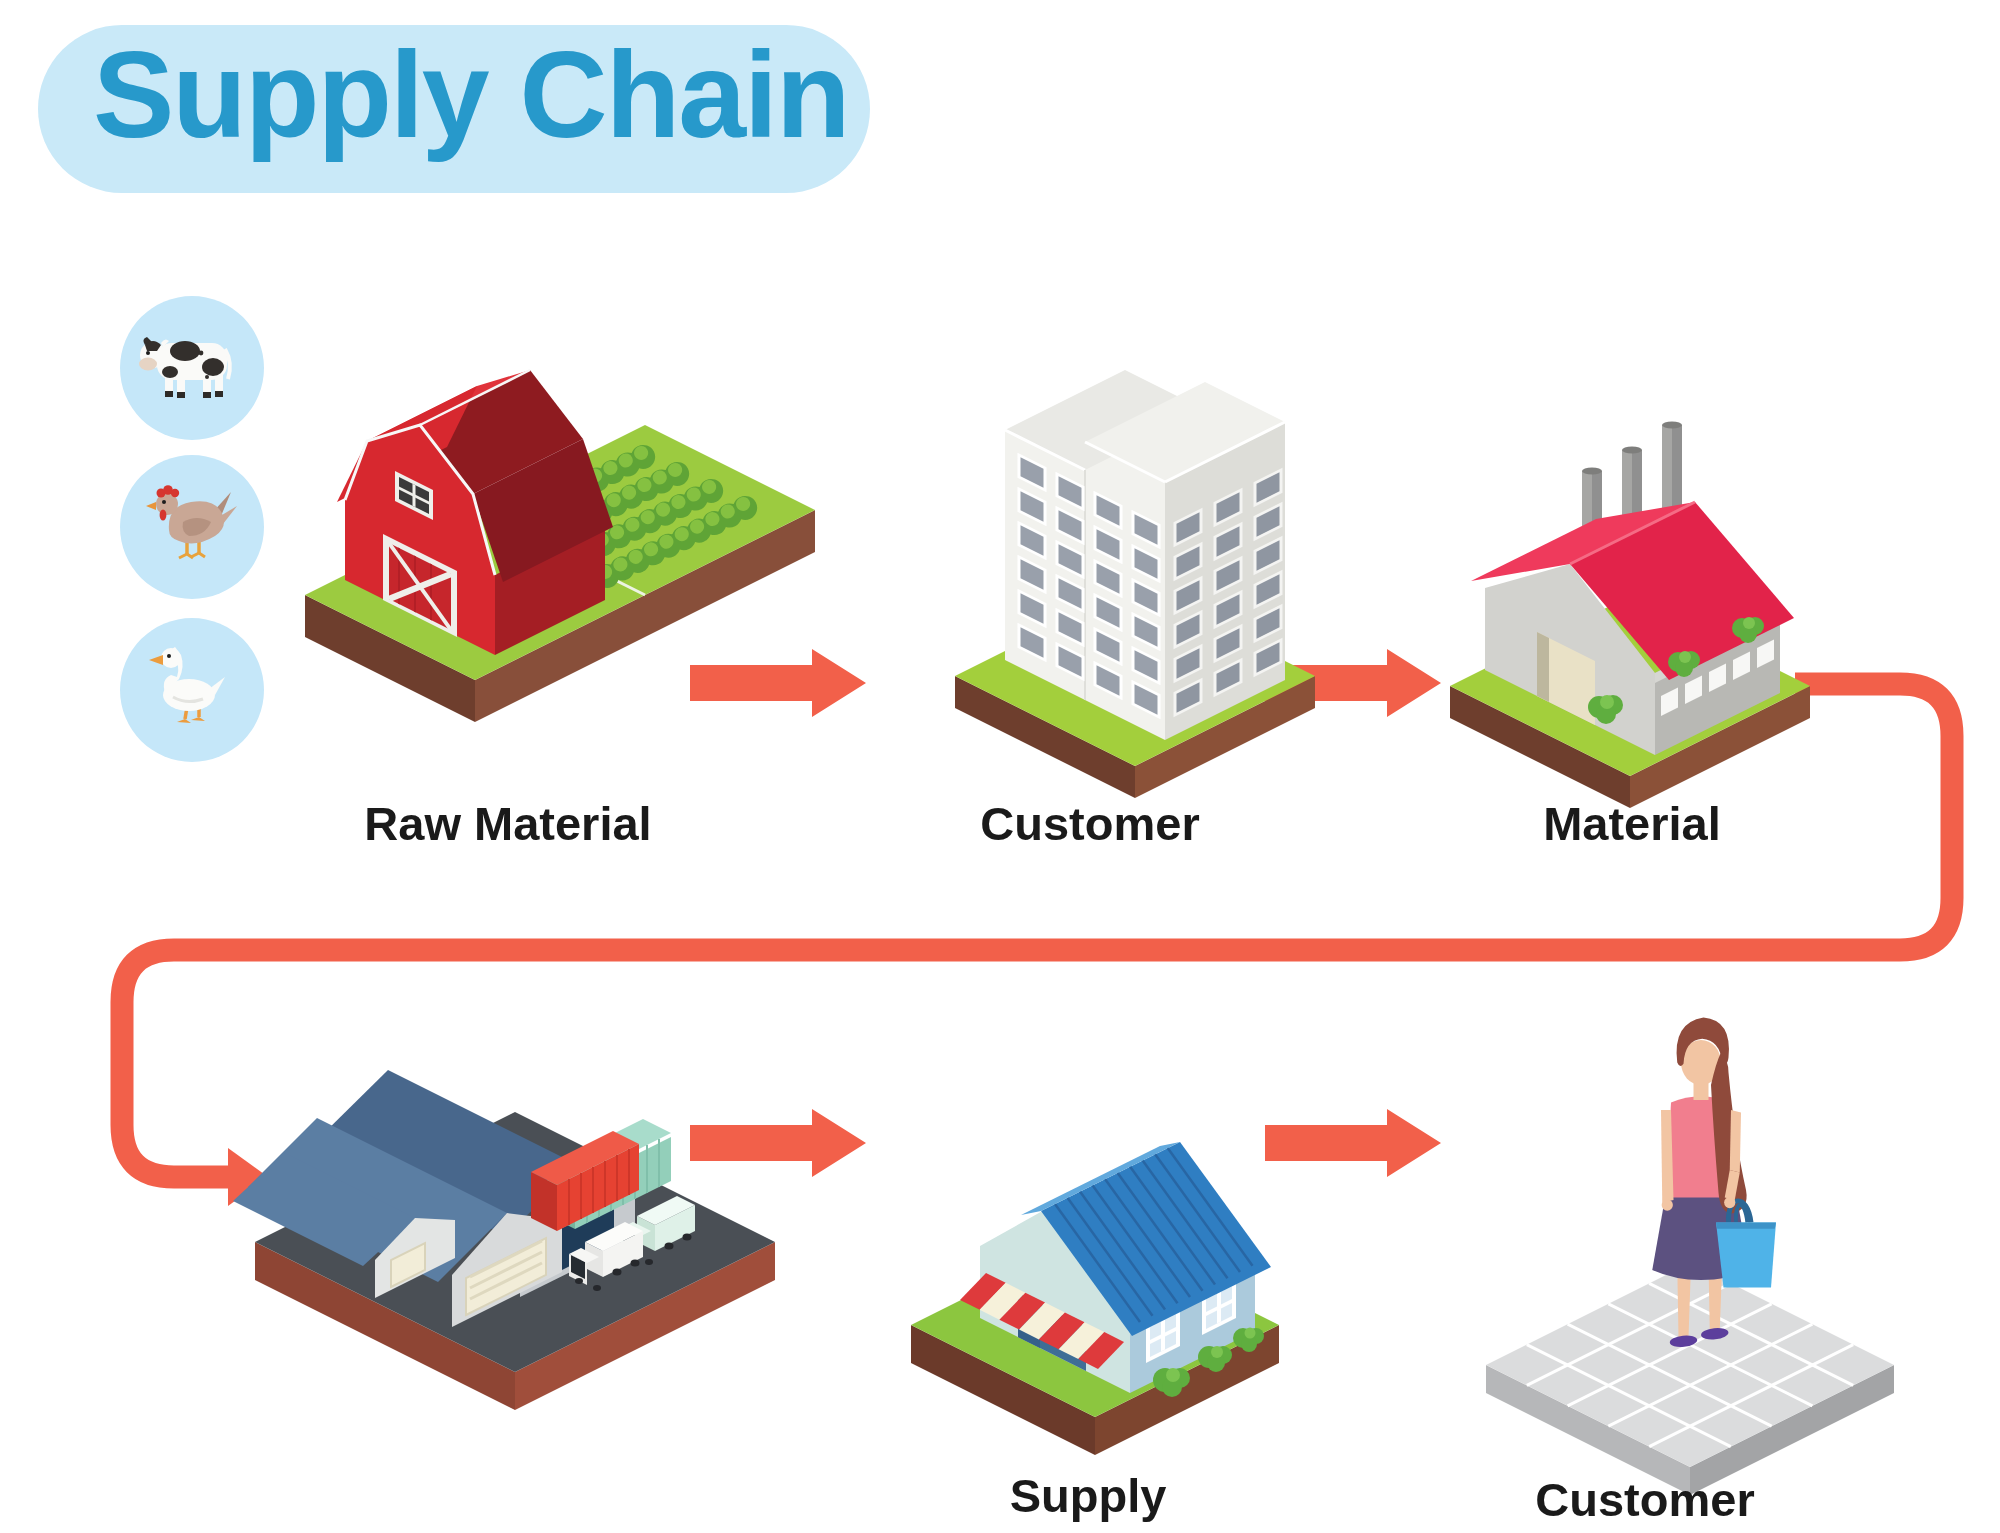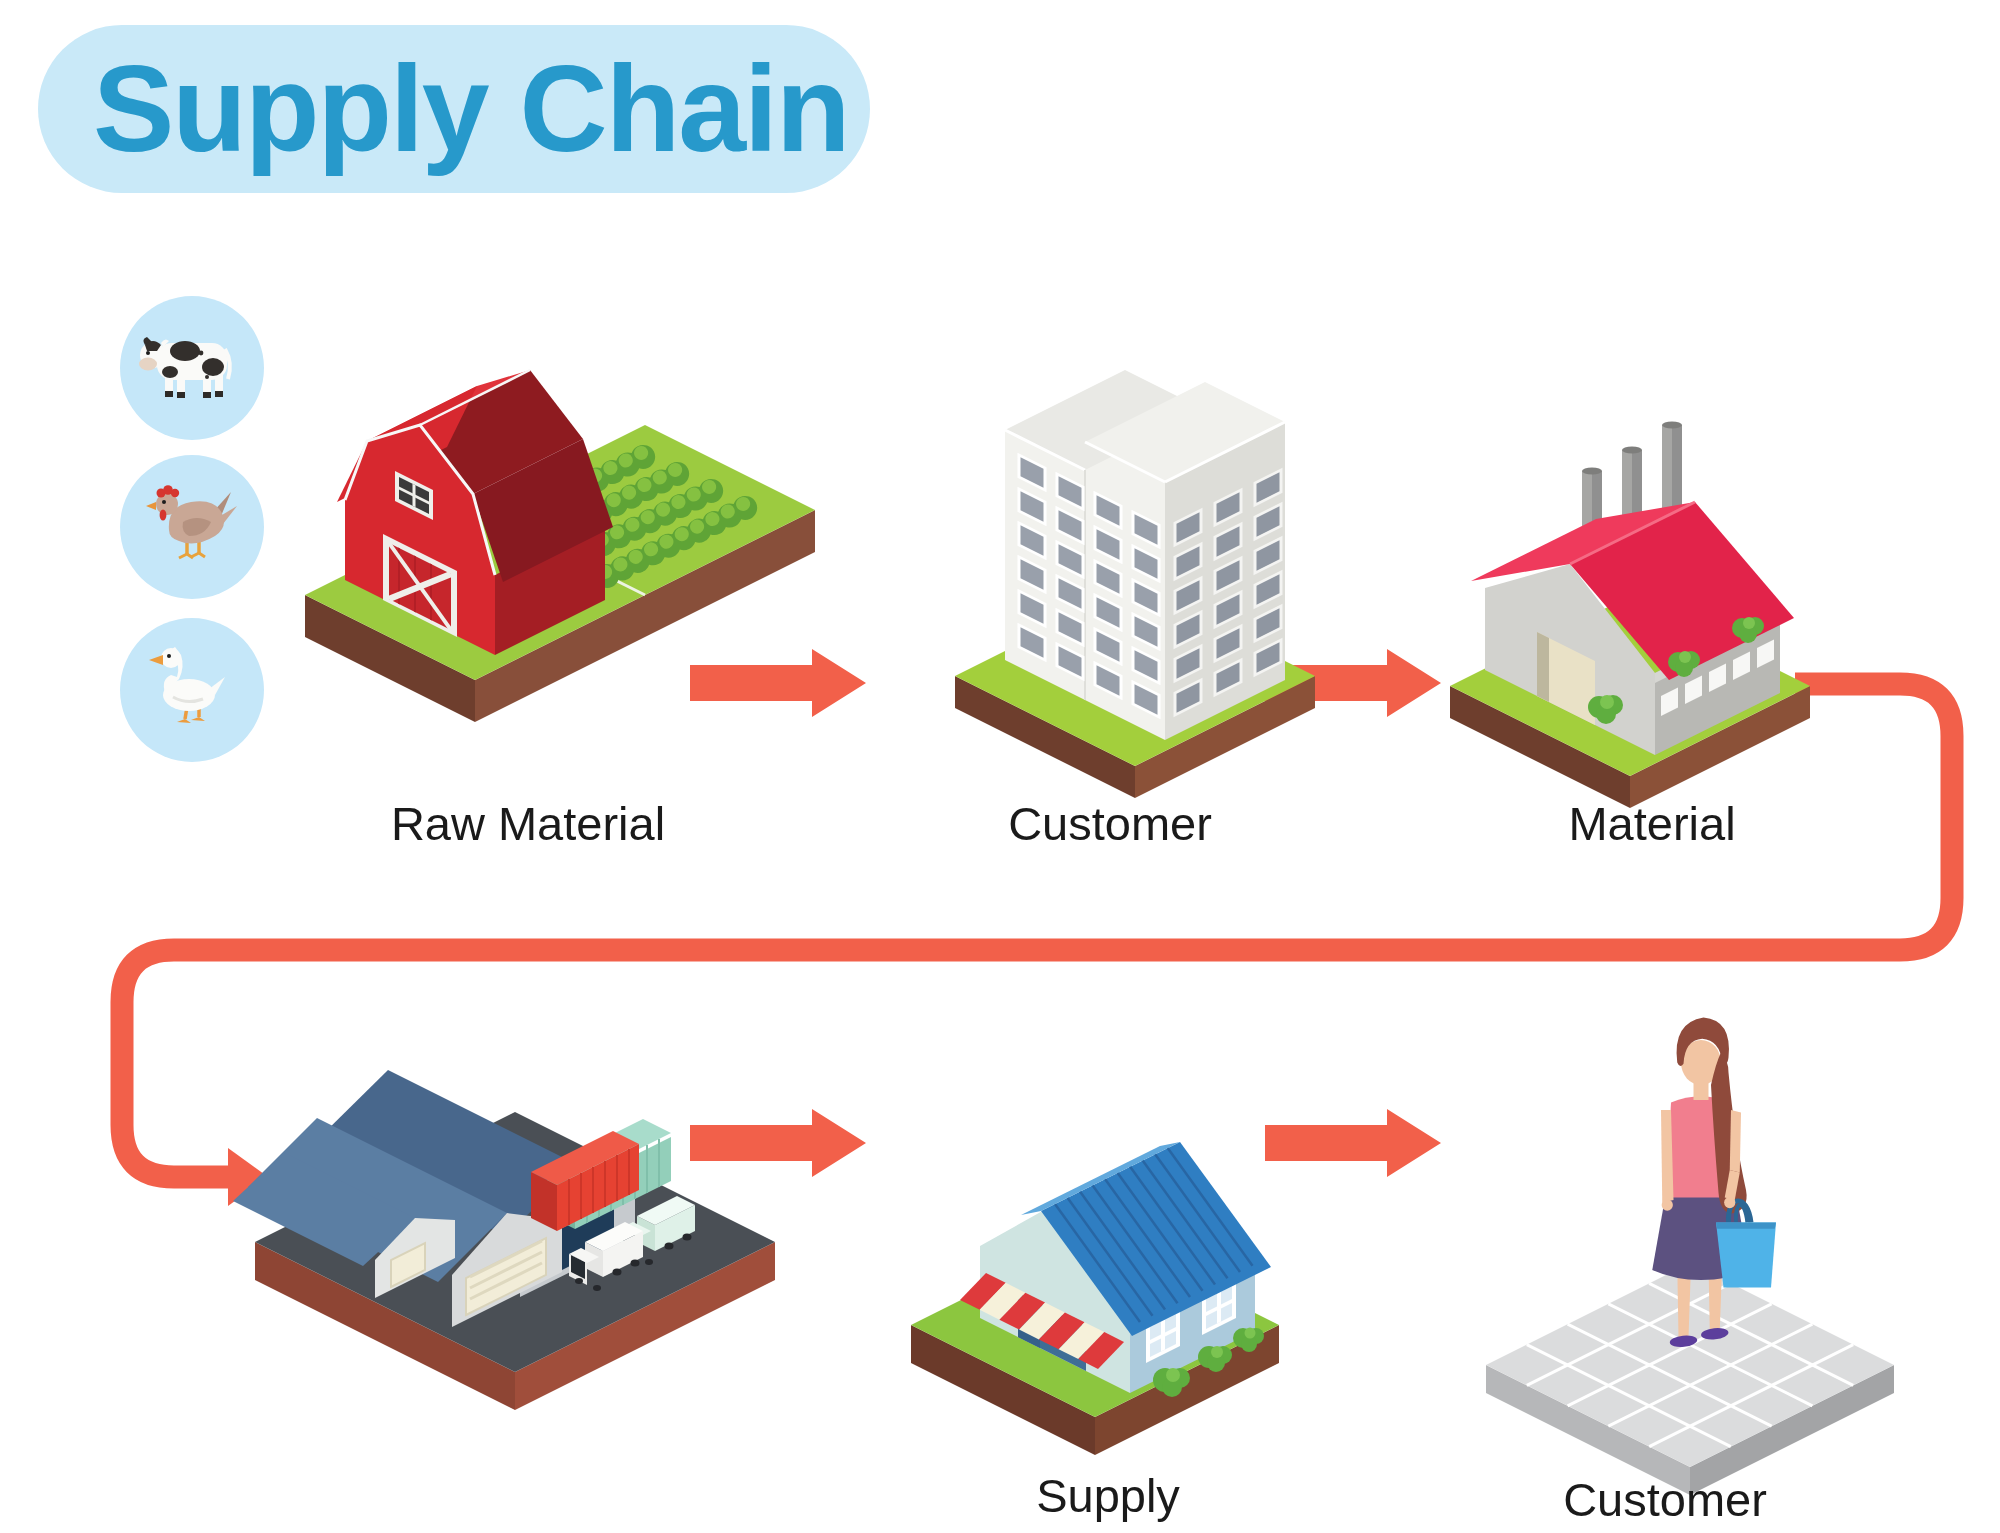--- a/index.html
+++ b/index.html
@@ -1,24 +1,24 @@
 <!DOCTYPE html>
 <html style="--accent: #F2604A; --title-text: #2799CB; --title-bubble: #C9E9F8; --icon-circle: #C5E7F9; --label-text: #1A1A1A; --background: #FFFFFF;"><head>
 <meta charset="utf-8">
 <style>
   html,body{margin:0;padding:0;background:#fff;}
   #canvas{position:relative;width:2000px;height:1533px;background:var(--background,#fff);
           overflow:hidden;font-family:"Liberation Sans",sans-serif;}
   .abs{position:absolute;}
   .title-bubble{left:38px;top:25px;width:832px;height:168px;border-radius:84px;
-                background:var(--title-bubble,#C9E9F8);display:flex;align-items:center;
+                background:var(--title-bubble,#C9E9F8);display:flex;align-items:flex-start;
                 padding-left:55px;box-sizing:border-box;}
   .title-text{font-size:122px;font-weight:700;letter-spacing:-2px;color:var(--title-text,#2799CB);}
-  .stage-label{font-size:47px;font-weight:400;color:var(--label-text,#1a1a1a);
-               transform:translateX(-50%);white-space:nowrap;margin-left:20px;}
+  .stage-label{font-size:47px;font-weight:700;color:var(--label-text,#1a1a1a);
+               transform:translateX(-50%);white-space:nowrap;}
   svg{display:block;}
 </style>
 </head>
 <body>
 
 <div id="canvas">
 
   <svg class="abs" style="left:0;top:0;z-index:1" width="2000" height="1533" viewBox="0 0 2000 1533">
 
     <g>

